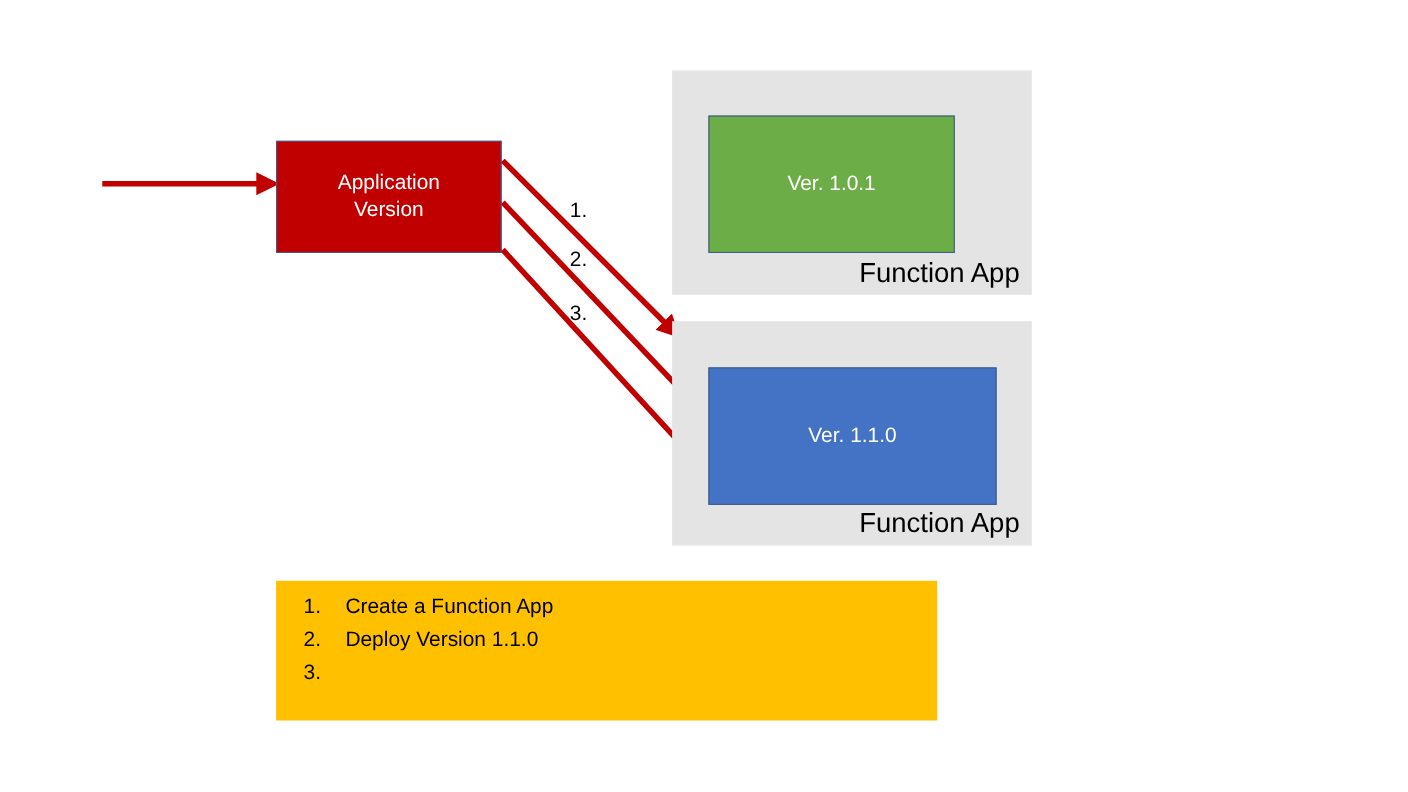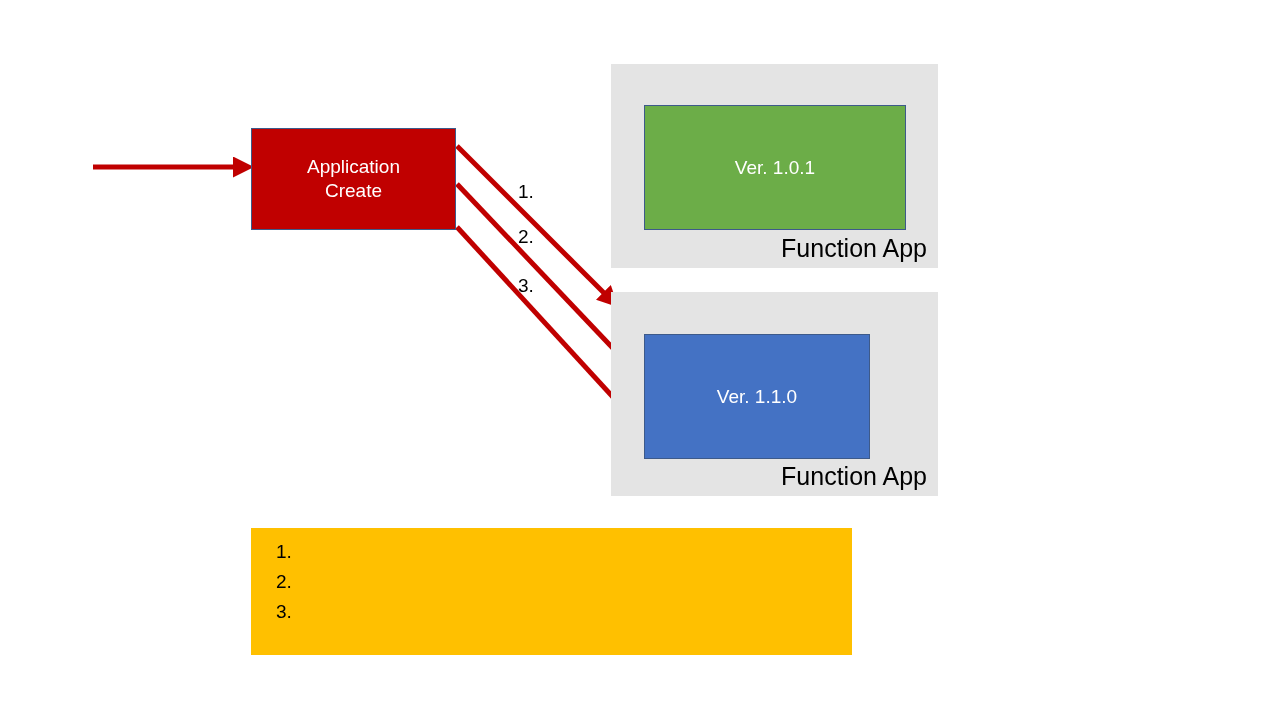--- a/index.html
+++ b/index.html
@@ -80,28 +80,28 @@
     display: flex;
     align-items: center;
     justify-content: center;
     border: 1px solid #3D5A8A;
     color: #ffffff;
     font-size: 19px;
   }
   #version-box-1 {
     left: 33px;
     top: 41px;
-    width: 262px;
+    width: 224px;
     height: 125px;
     background: #6CAD48;
   }
   #version-box-2 {
     left: 33px;
     top: 42px;
-    width: 226px;
+    width: 262px;
     height: 125px;
     background: #4472C4;
   }
 
   
   .step-num {
     position: absolute;
     font-size: 19px;
     color: #000000;
   }
@@ -152,21 +152,21 @@
 
   <line x1="457" y1="146" x2="614" y2="303" stroke="#C00000" stroke-width="5" marker-end="url(#arrowhead)"></line>
 
   <line x1="457" y1="184" x2="645" y2="382" stroke="#C00000" stroke-width="5" marker-end="url(#arrowhead)"></line>
 
   <line x1="457" y1="227" x2="645" y2="432" stroke="#C00000" stroke-width="5" marker-end="url(#arrowhead)"></line>
 </svg>
 
 <div class="node" id="router-box">
   <span class="line">Application</span>
-  <span class="line">Create</span>
+  <span class="line">Version</span>
 </div>
 
 <div class="fa-container" id="fa-container-1">
   <div class="version-box" id="version-box-1">
     <span>Ver. 1.0.1</span>
   </div>
   <div class="fa-label">Function App</div>
 </div>
 
 <div class="fa-container" id="fa-container-2">
@@ -177,21 +177,23 @@
 </div>
 
 <div class="step-num" id="step-num-1">1.</div>
 <div class="step-num" id="step-num-2">2.</div>
 <div class="step-num" id="step-num-3">3.</div>
 
 <div id="legend-box">
   <div id="legend-list">
     <div class="legend-item">
       <span class="legend-num">1.</span>
+      <span class="legend-text">Create a Function App</span>
     </div>
     <div class="legend-item">
       <span class="legend-num">2.</span>
+      <span class="legend-text">Deploy Version 1.1.0</span>
     </div>
     <div class="legend-item">
       <span class="legend-num">3.</span>
     </div>
   </div>
 </div>
 
 </body></html>

